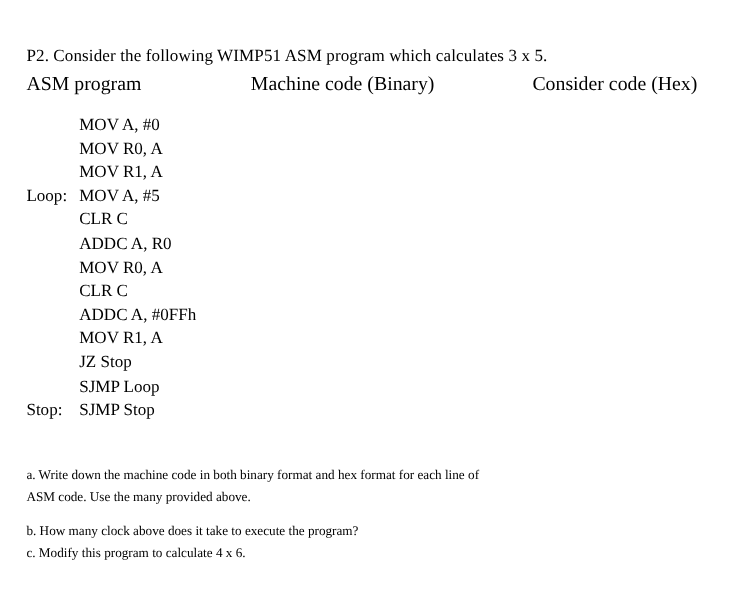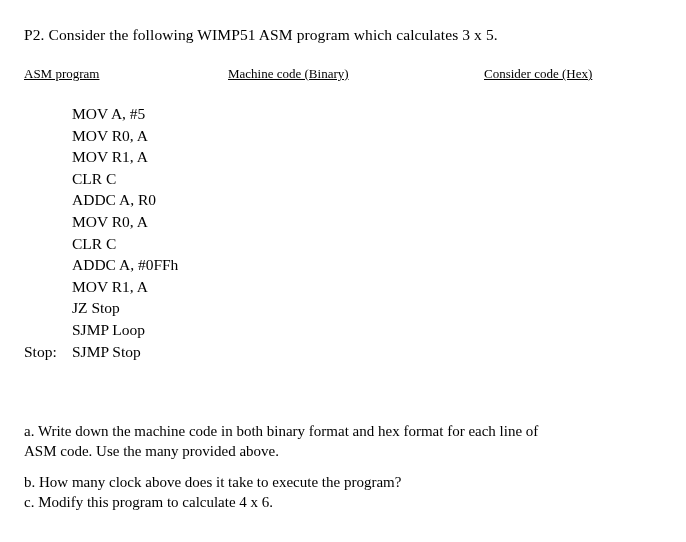--- a/index.html
+++ b/index.html
@@ -17,36 +17,35 @@
   .page {
     position: relative;
     width: 686px;
     height: 542px;
     padding: 0;
     box-sizing: border-box;
   }
   .question-line {
     position: absolute;
     left: 24px;
-    top: 26px;
+    top: 42px;
     font-size: 15.5px;
     letter-spacing: 0.1px;
     white-space: nowrap;
   }
   .col-headers {
     position: absolute;
     left: 0;
     top: 66px;
     width: 686px;
     height: 22px;
   }
   .col-header {
     position: absolute;
-    font-size: 13px;
-    text-decoration: underline;
+    font-size: 18px;
     white-space: nowrap;
   }
   .col-header.asm { left: 24px; }
   .col-header.bin { left: 228px; }
   .col-header.hex { left: 484px; }
 
   .listing {
     position: absolute;
     left: 24px;
     top: 103px;
@@ -70,21 +69,21 @@
     position: absolute;
     left: 48px;
     top: 0;
   }
 
   .notes {
     position: absolute;
     left: 24px;
     top: 422px;
     width: 640px;
-    font-size: 15px;
+    font-size: 12px;
   }
   .note-para {
     margin: 0 0 12px 0;
     line-height: 19.6px;
   }
   .note-para.tight {
     margin-bottom: 0;
   }
   .note-line {
     display: block;
@@ -100,29 +99,33 @@
 
   <div class="col-headers">
     <div class="col-header asm">ASM program</div>
     <div class="col-header bin">Machine code (Binary)</div>
     <div class="col-header hex">Consider code (Hex)</div>
   </div>
 
   <div class="listing">
     <div class="code-row">
       <span class="code-label"></span>
-      <span class="code-instr">MOV A, #5</span>
+      <span class="code-instr">MOV A, #0</span>
     </div>
     <div class="code-row">
       <span class="code-label"></span>
       <span class="code-instr">MOV R0, A</span>
     </div>
     <div class="code-row">
       <span class="code-label"></span>
       <span class="code-instr">MOV R1, A</span>
+    </div>
+    <div class="code-row">
+      <span class="code-label">Loop:</span>
+      <span class="code-instr">MOV A, #5</span>
     </div>
     <div class="code-row">
       <span class="code-label"></span>
       <span class="code-instr">CLR C</span>
     </div>
     <div class="code-row">
       <span class="code-label"></span>
       <span class="code-instr">ADDC A, R0</span>
     </div>
     <div class="code-row">

